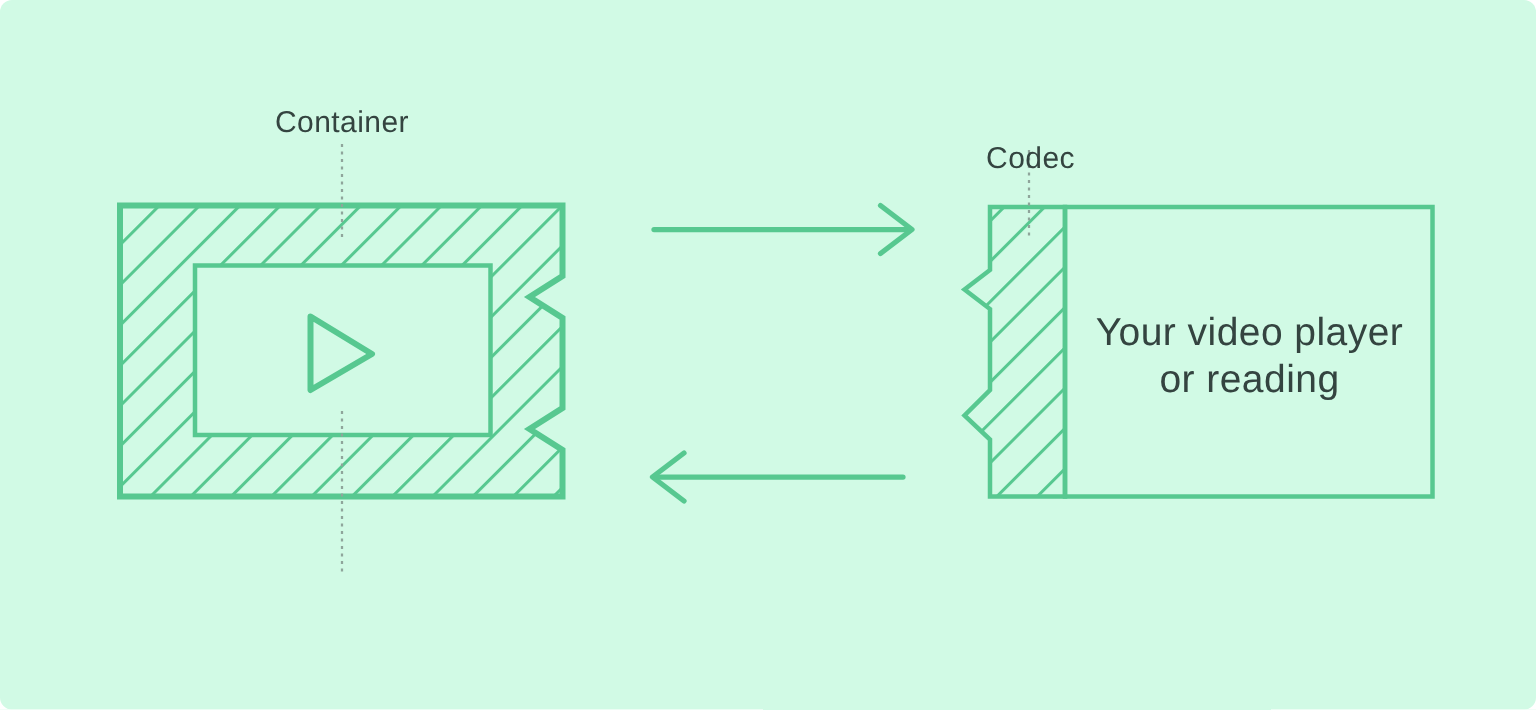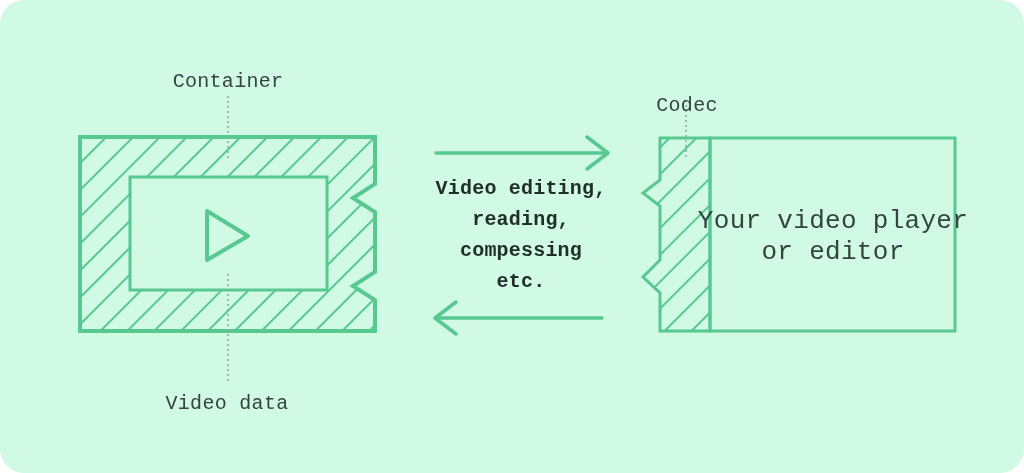--- a/index.html
+++ b/index.html
@@ -1,22 +1,22 @@
 <!DOCTYPE html>
 <html style="--bg: #d1fae5; --stroke: #57c890; --text: #344440; --text-bold: #1f2e28; --leader: #8fa59b;"><head>
 <meta charset="utf-8">
 <style>
   :root{
     --bg:#d1fae5; --stroke:#57c890; --text:#344440; --text-bold:#1f2e28; --leader:#8fa59b;
   }
   html,body{margin:0;padding:0;background:#ffffff;}
   .stage{
     position:relative; width:1024px; height:473px;
-    background:var(--bg); border-radius:24px; overflow:hidden;
-    font-family:Liberation Mono, monospace;
+    background:var(--bg); border-radius:8px; overflow:hidden;
+    font-family:Liberation Sans, sans-serif;
   }
   .stage svg{position:absolute; left:0; top:0;}
   .label{
     position:absolute; transform:translateX(-50%);
     font-size:20px; line-height:26px; color:var(--text);
     letter-spacing:.3px; white-space:nowrap;
   }
   .action-text{
     position:absolute; left:521px; top:173px; transform:translateX(-50%);
     text-align:center; font-size:20px; line-height:31px; font-weight:bold;
@@ -62,27 +62,20 @@
 
     <line x1="228" y1="96" x2="228" y2="158" stroke="var(--leader)" stroke-width="1.5" stroke-dasharray="2 3"></line>
     <line x1="228" y1="274" x2="228" y2="382" stroke="var(--leader)" stroke-width="1.5" stroke-dasharray="2 3"></line>
     <line x1="686" y1="100" x2="686" y2="160" stroke="var(--leader)" stroke-width="1.5" stroke-dasharray="2 3"></line>
   </svg>
 
   <div class="label" style="left:228px; top:69px;">Container</div>
 
   <div class="label" style="left:687px; top:69px;margin-top:24px;">Codec</div>
 
-  <div class="label" style="left:227px; top:391px;">Video data</div>
 
-  <div class="action-text">
-    <div>Video editing,</div>
-    <div>reading,</div>
-    <div>compessing</div>
-    <div>etc.</div>
-  </div>
 
   <div class="player-text">
     <div>Your video player</div>
-    <div>or editor</div>
+    <div>or reading</div>
   </div>
 
 </div>
 
 </body></html>

